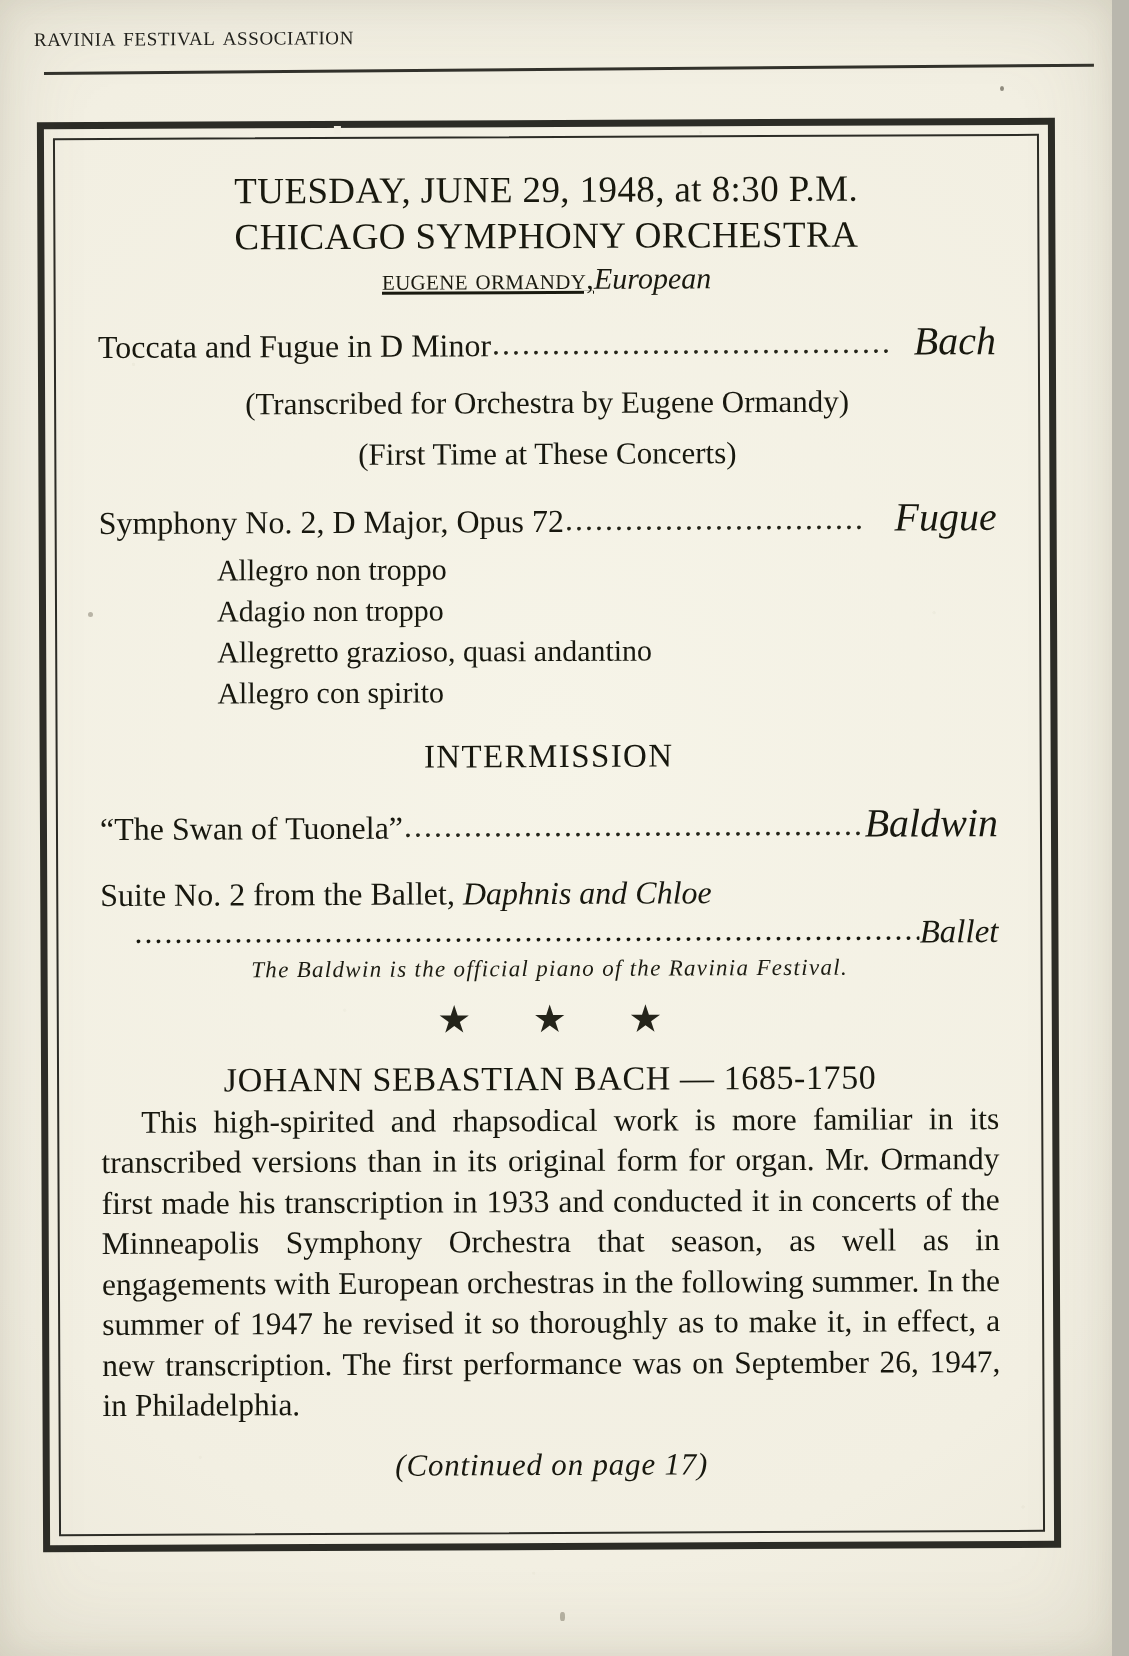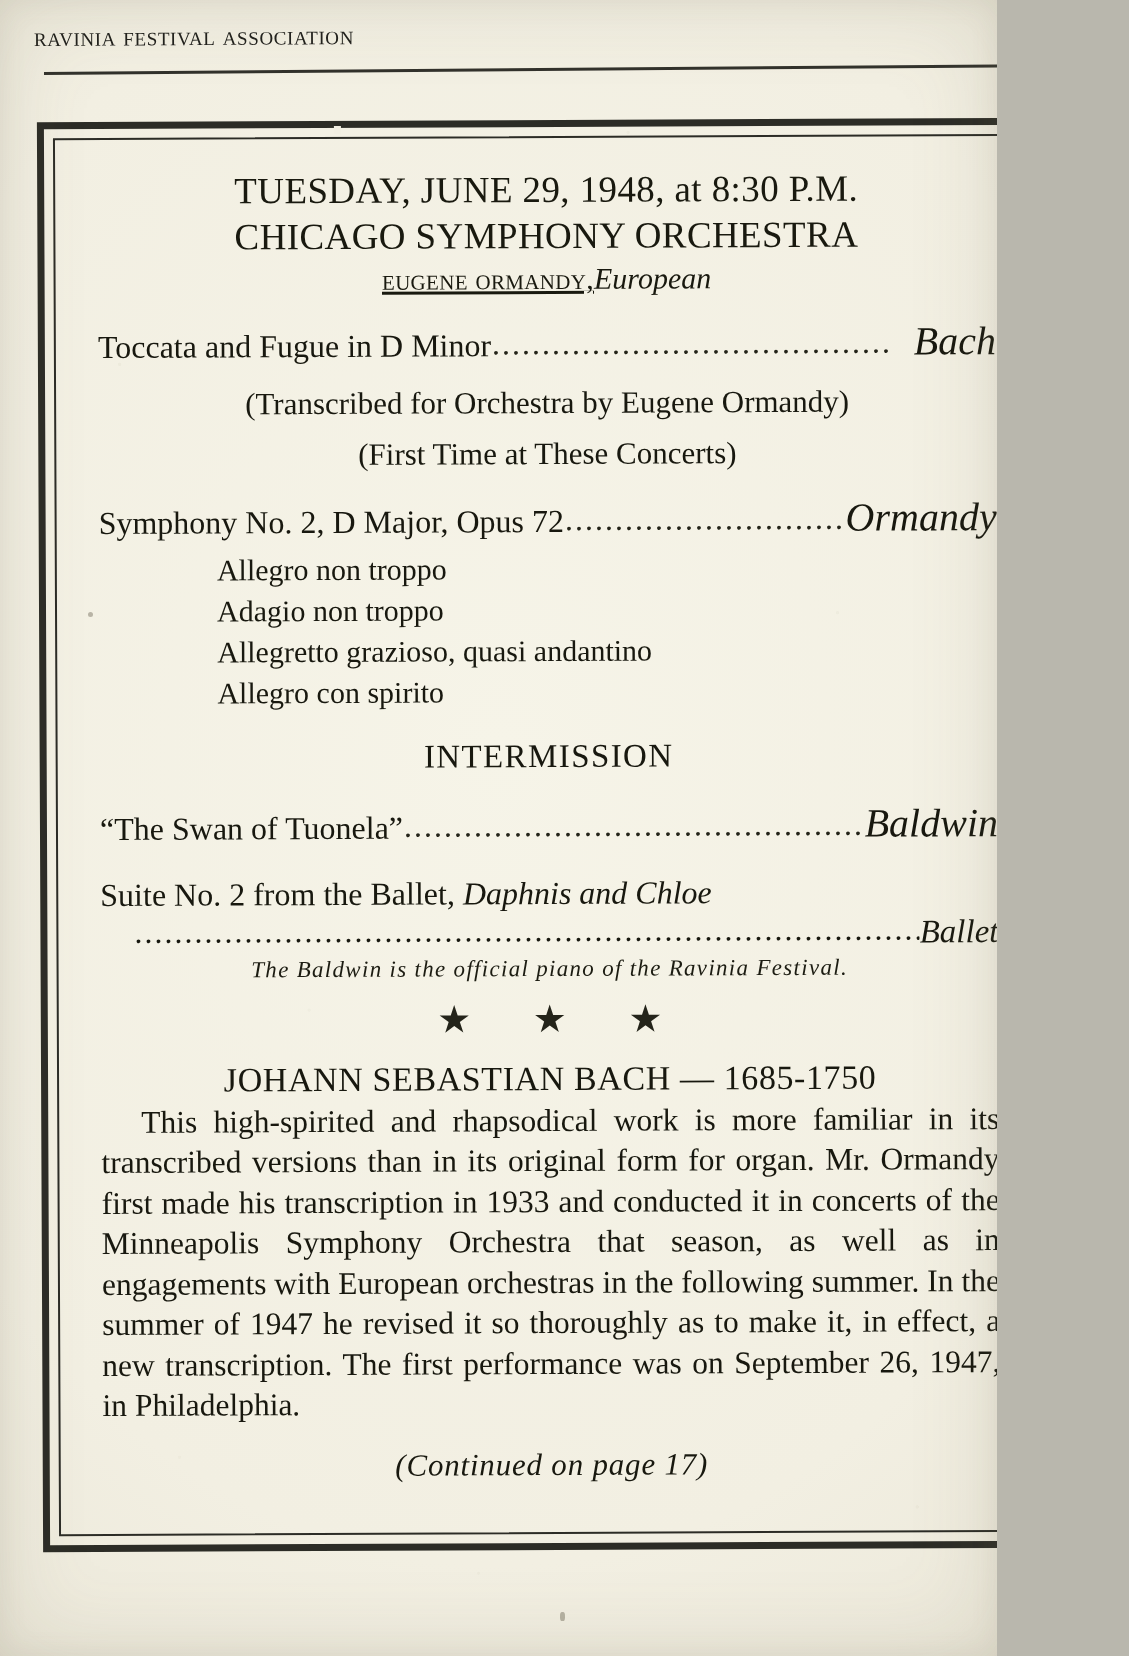--- a/index.html
+++ b/index.html
@@ -5,21 +5,21 @@
   html, body {
     margin: 0;
     padding: 0;
     background: #b9b7ad;
   }
   body {
     font-family: "Liberation Serif", "DejaVu Serif", serif;
   }
   .page {
     position: relative;
-    width: 997px;
+    width: 1112px;
     height: 1656px;
     background:
       radial-gradient(ellipse 120% 90% at 50% 45%, #f6f4e8 0%, #f2efe2 55%, #e9e5d6 85%, #dedacb 100%);
     overflow: hidden;
     box-sizing: border-box;
   }
   
   .grain {
     position: absolute;
     inset: 0;
@@ -310,21 +310,21 @@
         <span class="leader">........................................</span>
         <span class="composer">Bach</span>
       </div>
 
       <div class="note-line paren-block">(Transcribed for Orchestra by Eugene Ormandy)</div>
       <div class="note-line">(First Time at These Concerts)</div>
 
       <div class="work">
         <span class="title">Symphony No. 2, D Major, Opus 72</span>
         <span class="leader">..............................</span>
-        <span class="composer">Ormandy</span>
+        <span class="composer">Fugue</span>
       </div>
 
       <div class="movements">
         <div class="movement">Allegro non troppo</div>
         <div class="movement">Adagio non troppo</div>
         <div class="movement">Allegretto grazioso, quasi andantino</div>
         <div class="movement">Allegro con spirito</div>
       </div>
 
       <div class="intermission">INTERMISSION</div>

